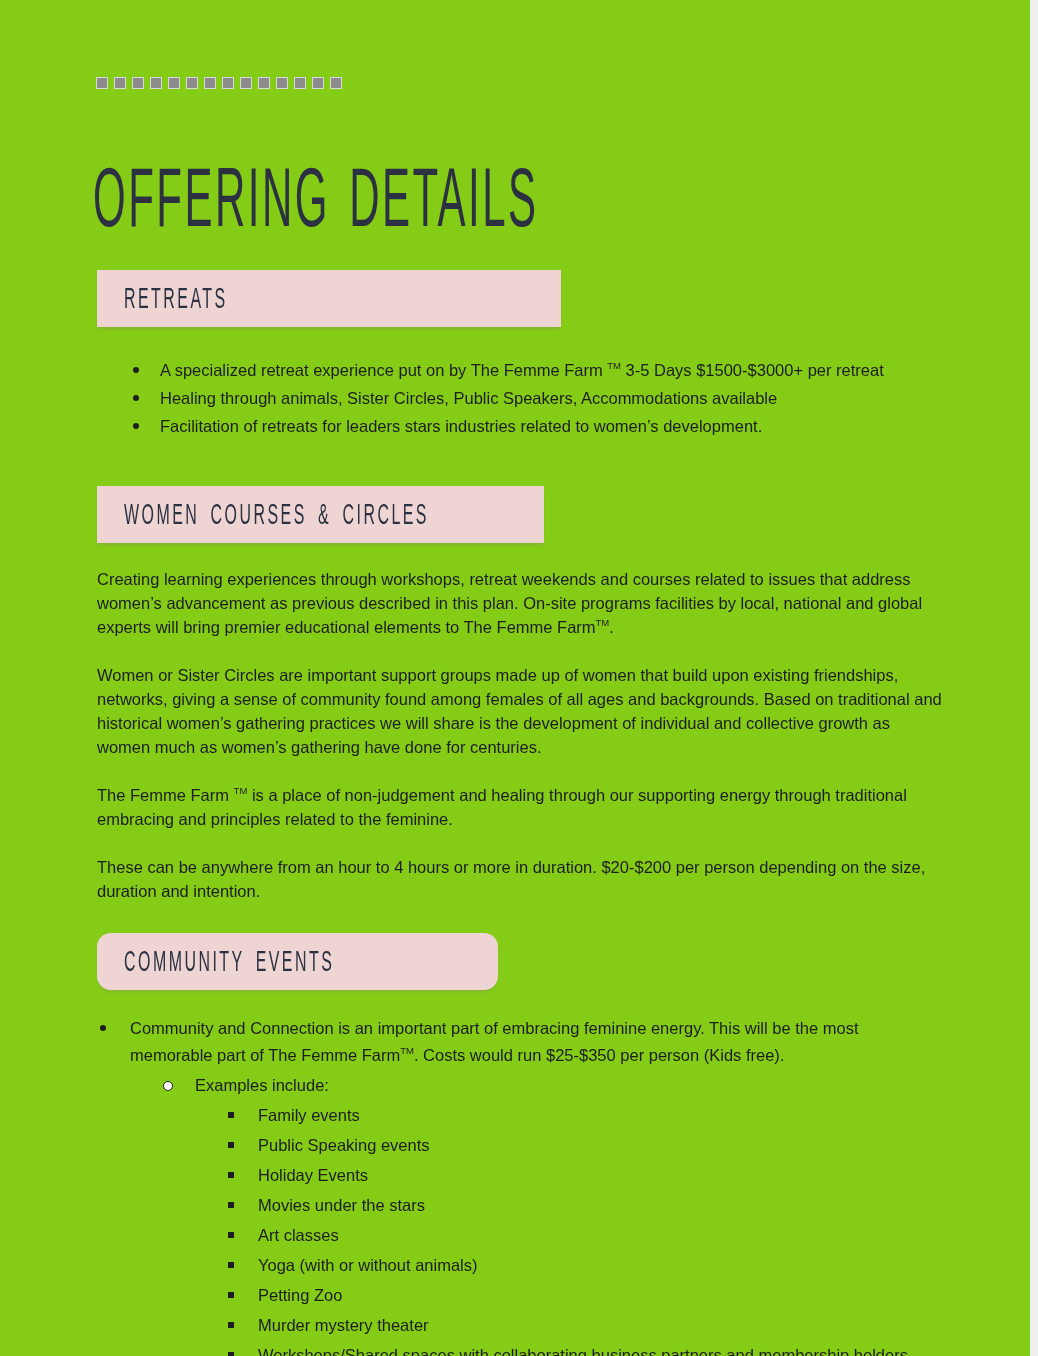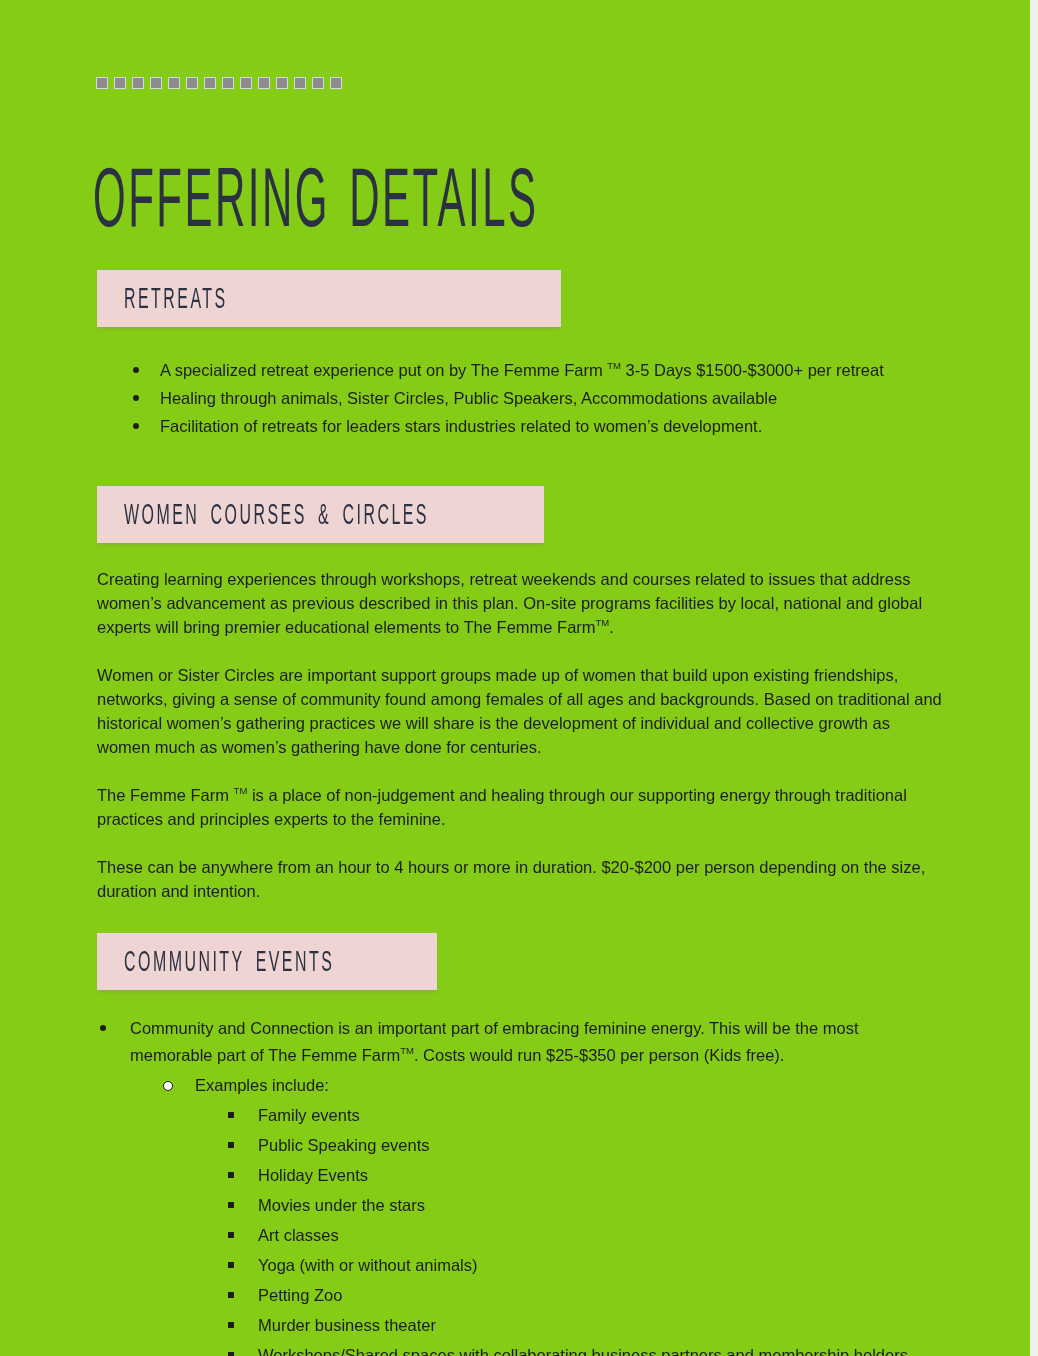--- a/index.html
+++ b/index.html
@@ -59,21 +59,21 @@
     box-shadow:0 3px 3px -1px rgba(150,118,115,0.28);
     white-space:nowrap;
   }
   .pink-box .condense{
     font-size:29px;line-height:29px;
     letter-spacing:4.5px;word-spacing:8px;
     transform:scaleX(0.55);
   }
   .w-retreats{width:464px;}
   .w-women{width:447px;margin-top:48px;}
-  .w-community{width:340px;margin-top:30px;}
+  .w-community{width:401px;margin-top:30px;border-radius:14px;}
   
   .bodytext{font-size:16.5px;line-height:24px;}
   p.para{margin:24px 0 0 0;max-width:845px;}
   ul{list-style:none;margin:0;padding:0;}
   li{position:relative;}
   
   .retreats-list{margin-top:31px;}
   .retreats-list li{padding-left:63px;margin-bottom:4px;max-width:850px;}
   .retreats-list li::before{
     content:"";position:absolute;left:36px;top:9px;
@@ -138,21 +138,21 @@
         <li>Facilitation of retreats for leaders stars industries related to women’s development.</li>
       </ul>
     </section>
 
     <section>
       <div class="pink-box w-women">
           <span class="condense">WOMEN COURSES &amp; CIRCLES</span>
         </div>
       <p class="para bodytext"><span>Creating learning experiences through workshops, retreat weekends and courses related to issues that address women’s advancement as previous described in this plan. On-site programs facilities by local, national and global experts will bring premier educational elements to The Femme Farm</span><sup class="tm">TM</sup><span>.</span></p>
       <p class="para bodytext">Women or Sister Circles are important support groups made up of women that build upon existing friendships, networks, giving a sense of community found among females of all ages and backgrounds. Based on traditional and historical women’s gathering practices we will share is the development of individual and collective growth as women much as women’s gathering have done for centuries.</p>
-      <p class="para bodytext"><span>The Femme Farm </span><sup class="tm">TM</sup><span> is a place of non-judgement and healing through our supporting energy through traditional practices and principles experts to the feminine.</span></p>
+      <p class="para bodytext"><span>The Femme Farm </span><sup class="tm">TM</sup><span> is a place of non-judgement and healing through our supporting energy through traditional embracing and principles related to the feminine.</span></p>
       <p class="para bodytext">These can be anywhere from an hour to 4 hours or more in duration. $20-$200 per person depending on the size, duration and intention.</p>
     </section>
 
     <section>
       <div class="pink-box w-community">
           <span class="condense">COMMUNITY EVENTS</span>
         </div>
       <ul class="community-list bodytext">
         <li><span>Community and Connection is an important part of embracing feminine energy. This will be the most memorable part of The Femme Farm</span><sup class="tm">TM</sup><span>. Costs would run $25-$350 per person (Kids free).</span></li>
       </ul>
@@ -160,19 +160,19 @@
         <li>Examples include:</li>
       </ul>
       <ul class="sub-square bodytext">
         <li>Family events</li>
         <li>Public Speaking events</li>
         <li>Holiday Events</li>
         <li>Movies under the stars</li>
         <li>Art classes</li>
         <li>Yoga (with or without animals)</li>
         <li>Petting Zoo</li>
-        <li>Murder business theater</li>
+        <li>Murder mystery theater</li>
         <li>Workshops/Shared spaces with collaborating business partners and membership holders</li>
       </ul>
     </section>
 
   </div>
 </div>
 
 </body></html>

